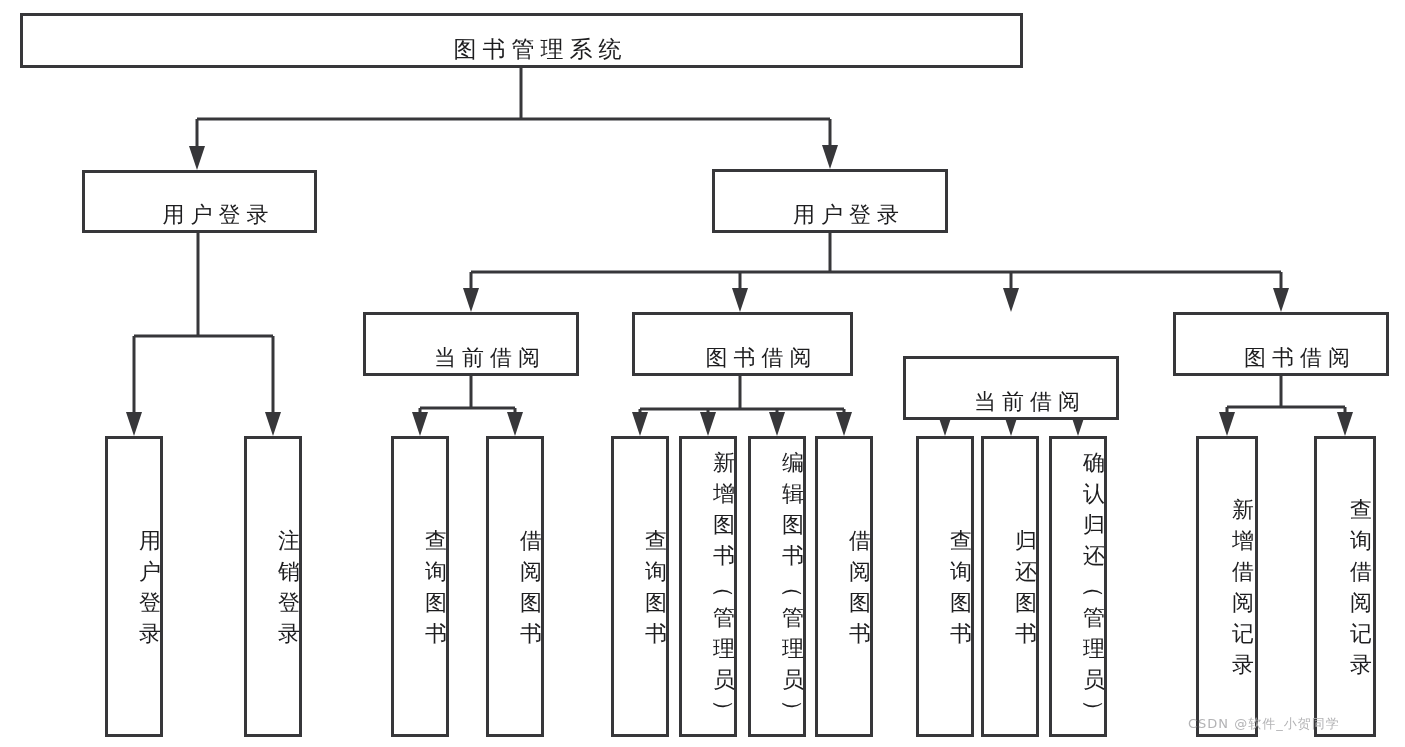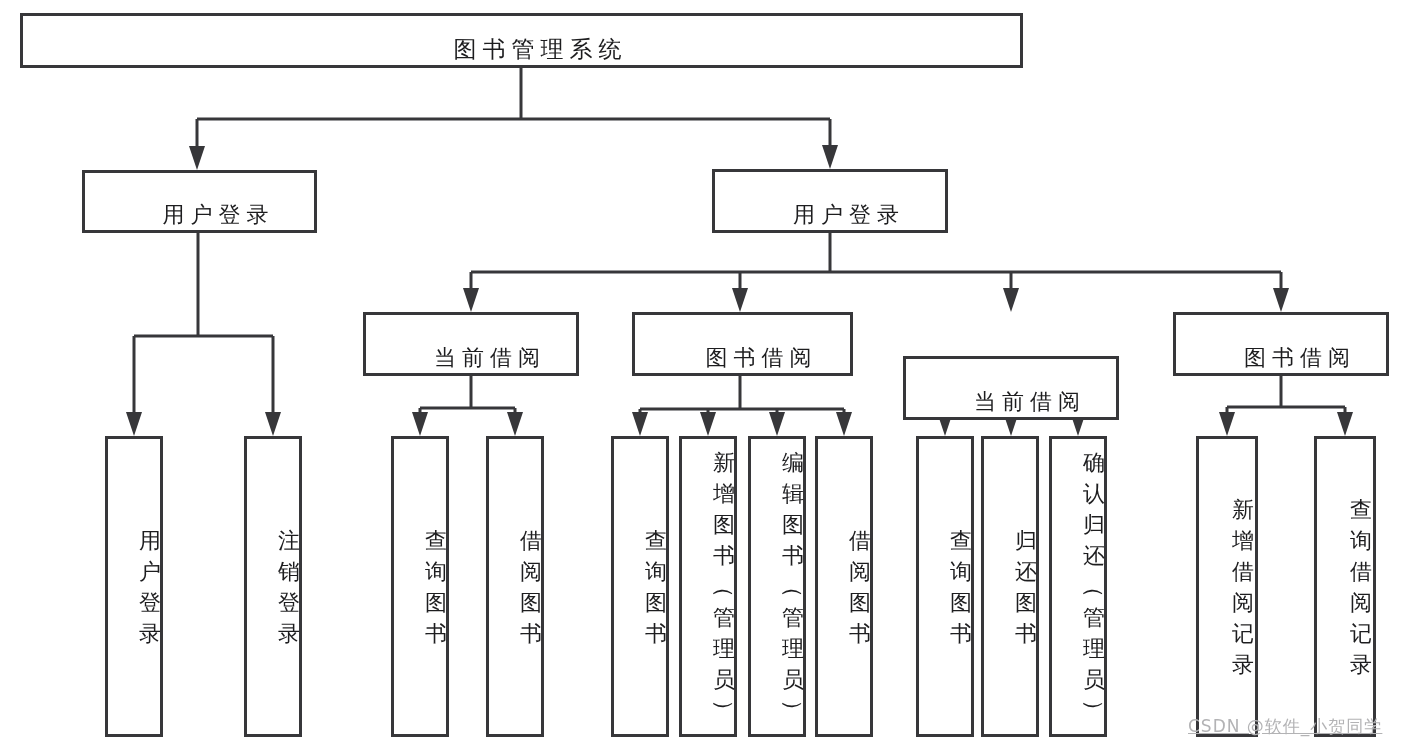--- a/index.html
+++ b/index.html
@@ -69,26 +69,25 @@
     color:var(--text);
     text-align:center;
   }
   .vrot{
     transform:rotate(90deg);
   }
   .watermark{
     position:absolute;
     left:1188px;
     top:715px;
-    font-size:17px;
+    font-size:13px;
     color:var(--watermark);
     letter-spacing:1px;
     white-space:nowrap;
     z-index:3;
-    text-decoration:underline;
   }
 </style>
 </head>
 <body>
 
 <div class="stage">
 
   <svg class="connectors" viewBox="0 0 1405 747">
 
     <line x1="521" y1="68" x2="521" y2="119"></line>

